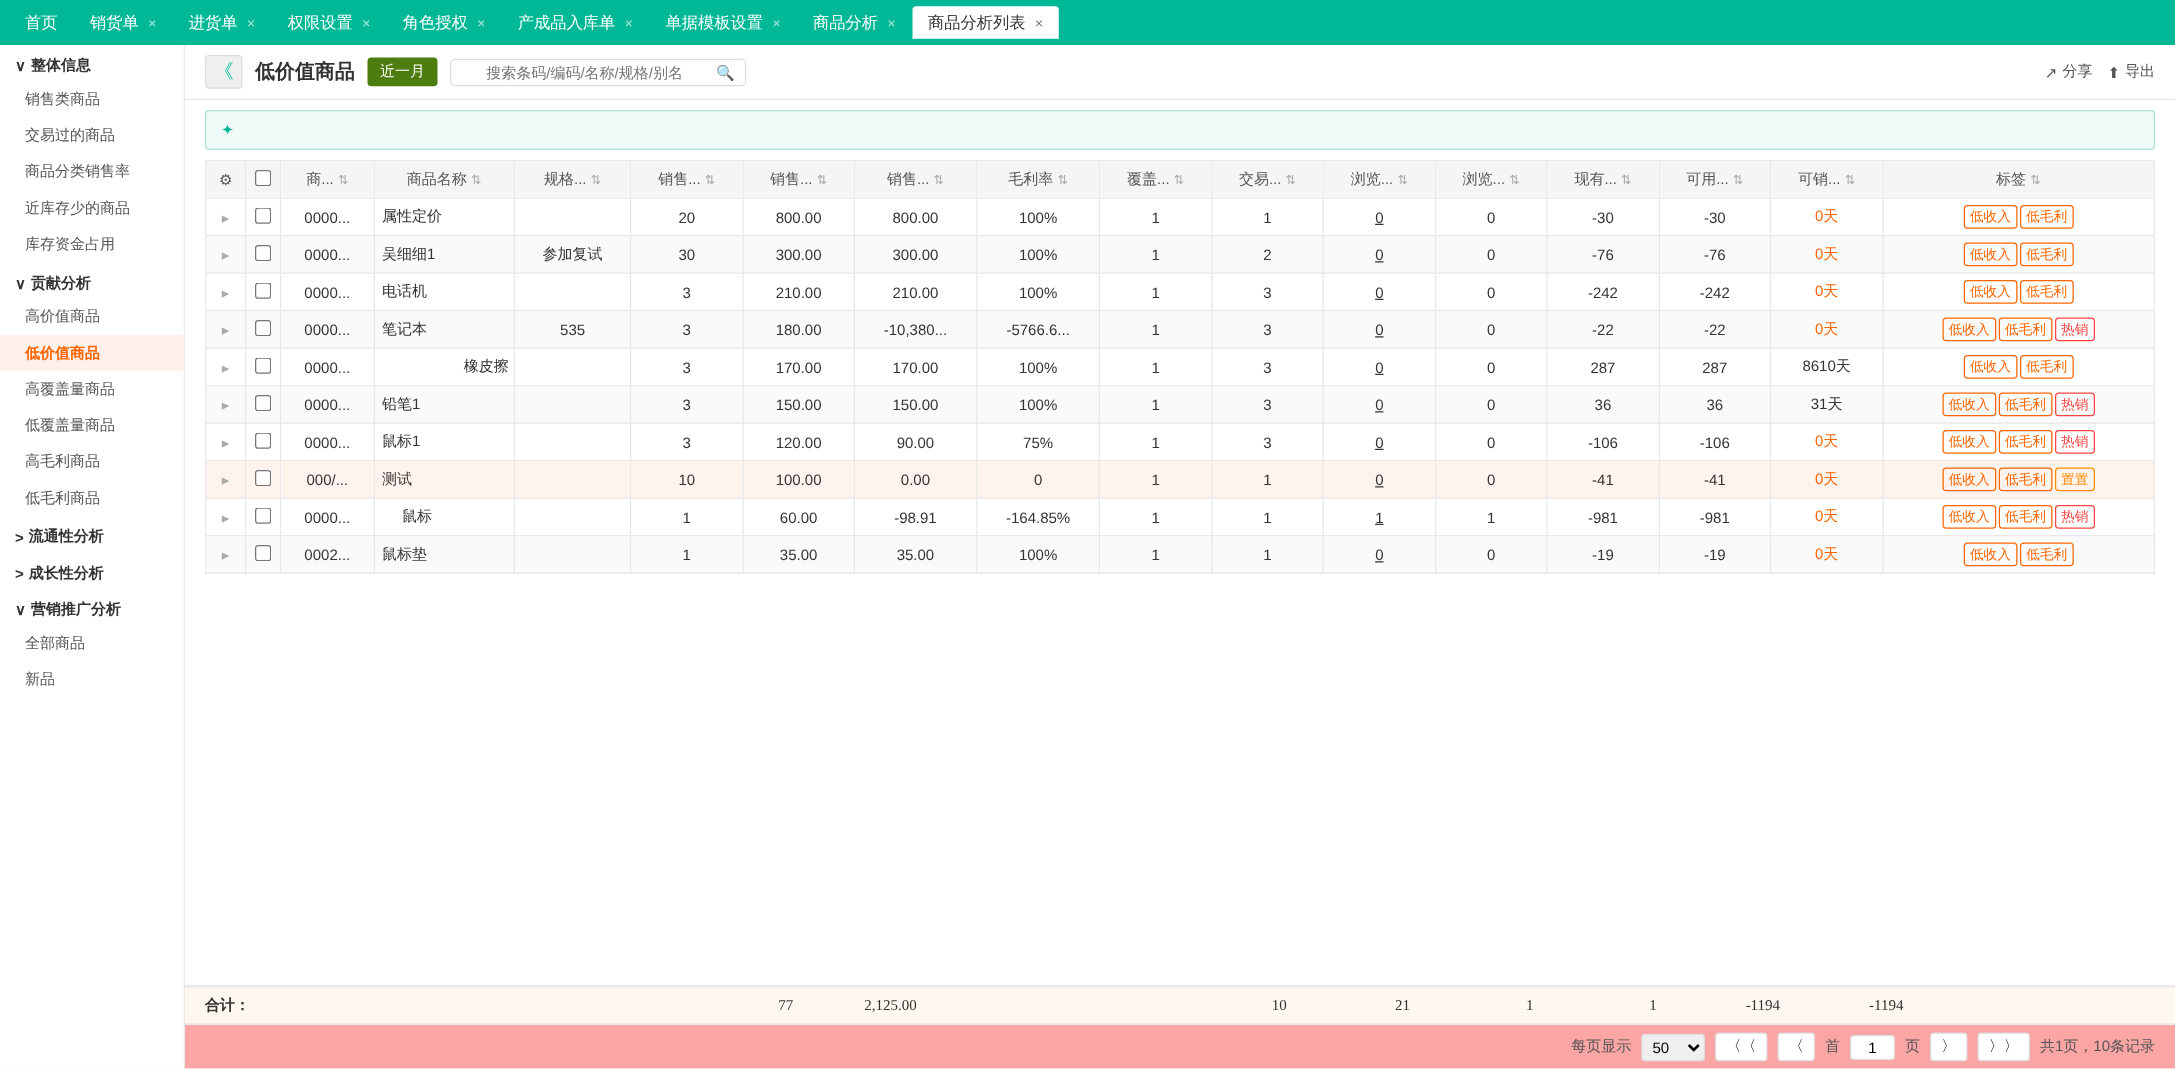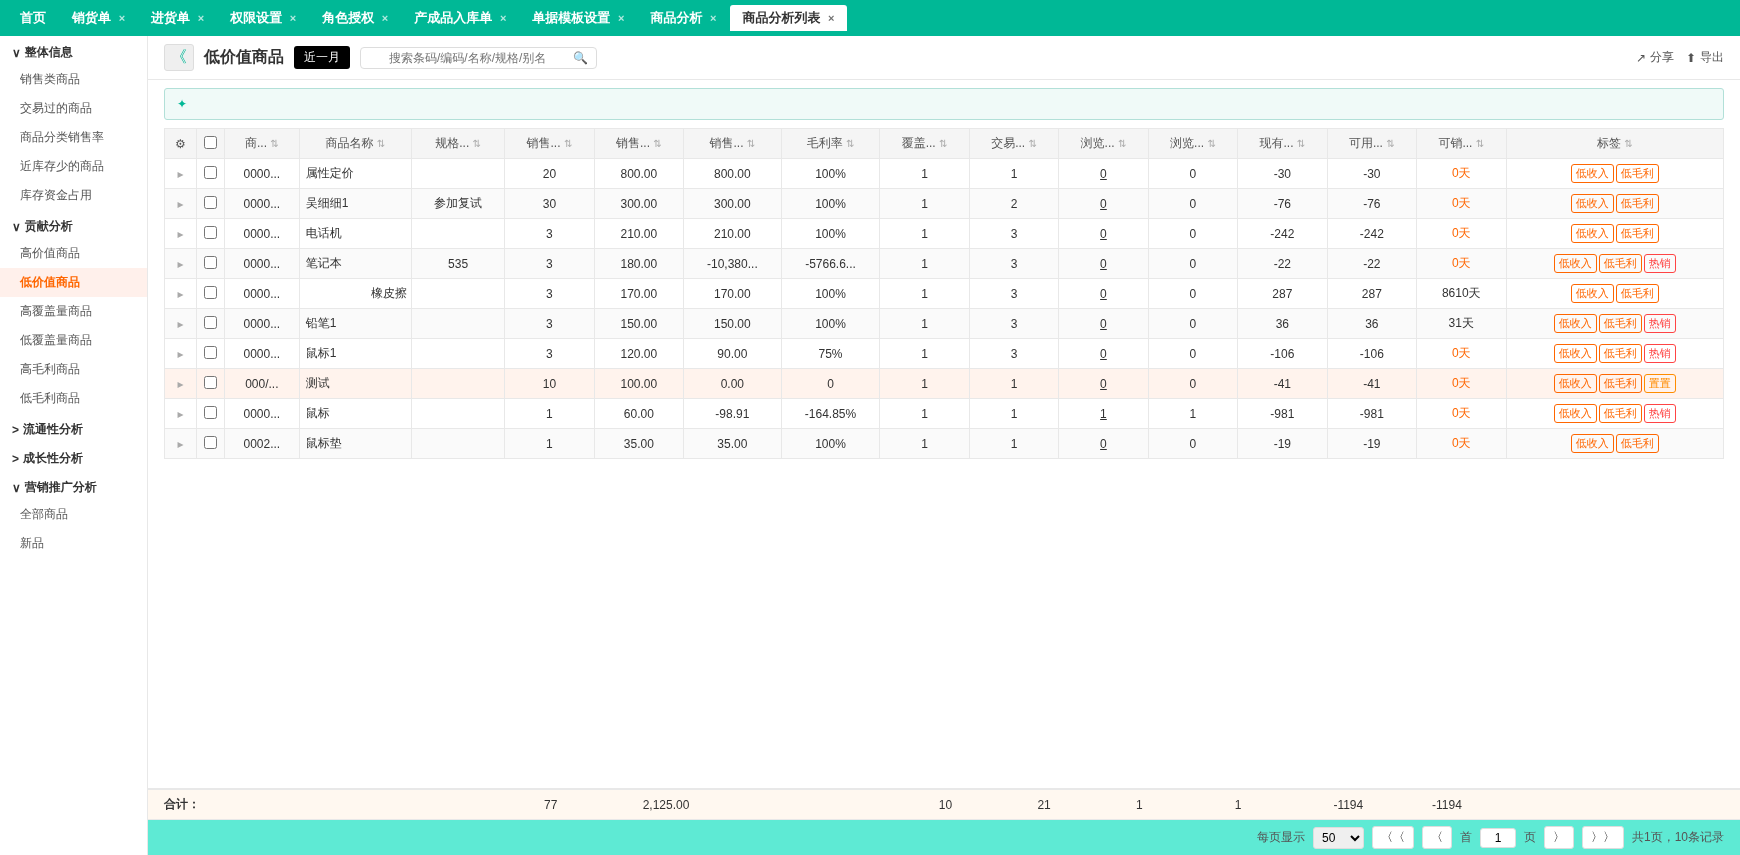--- a/index.html
+++ b/index.html
@@ -14,21 +14,20 @@
       padding: 0 8px;
       gap: 2px;
     }
     .top-nav .nav-item {
       color: #fff;
       padding: 4px 12px;
       cursor: pointer;
       border-radius: 3px 3px 0 0;
       font-size: 13px;
       white-space: nowrap;
-      font-weight: bold;
     }
     .top-nav .nav-item.active { background: #fff; color: #333; }
     .top-nav .nav-item .close-x { margin-left: 4px; opacity: 0.7; font-size: 11px; }
 
     
     .main-layout { display: flex; height: calc(100vh - 36px); }
 
     
     .sidebar {
       width: 148px;
@@ -79,21 +78,21 @@
       border: 1px solid #ddd;
       border-radius: 3px;
       padding: 2px 6px;
     }
     .page-title {
       font-size: 16px;
       font-weight: bold;
       color: #333;
     }
     .period-btn {
-      background: #000000;
+      background: #4d7c0f;
       color: #fff;
       border: none;
       border-radius: 3px;
       padding: 3px 10px;
       cursor: pointer;
       font-size: 12px;
     }
     .search-box {
       display: flex;
       align-items: center;
@@ -201,28 +200,29 @@
       color: #333;
       gap: 0;
     }
     .totals-label { font-weight: bold; padding-right: 16px; min-width: 80px; }
     .totals-row {
       display: flex;
       flex: 1;
       gap: 0;
     }
     .totals-cell {
-      text-align: left;
+      text-align: right;
       flex: 1;
       padding: 0 4px;
+      font-family: Liberation Serif, serif;
     }
 
     
     .pagination-bar {
-      background: #5eead4;
+      background: #fca5a5;
       border-top: 1px solid #e8e8e8;
       padding: 6px 16px;
       display: flex;
       align-items: center;
       justify-content: flex-end;
       gap: 8px;
       font-size: 12px;
       color: #555;
     }
     .pagination-btn {
@@ -509,21 +509,21 @@
       <td>0</td>
       <td>-41</td>
       <td>-41</td>
       <td><span class="days-orange">0天</span></td>
       <td><span class="tag tag-orange">低收入</span><span class="tag tag-orange">低毛利</span><span class="tag tag-pink">置置</span></td>
     </tr>
             <tr>
       <td class="settings-col"><span style="color:#aaa">▸</span></td>
       <td class="checkbox-col"><input type="checkbox" style=""></td>
       <td>0000...</td>
-      <td style="text-align:left;padding-left:6px">鼠标</td>
+      <td style="text-align:left;padding-left:22px">鼠标</td>
       <td></td>
       <td>1</td>
       <td>60.00</td>
       <td>-98.91</td>
       <td>-164.85%</td>
       <td>1</td>
       <td>1</td>
       <td><span class="underline">1</span></td>
       <td>1</td>
       <td>-981</td>

